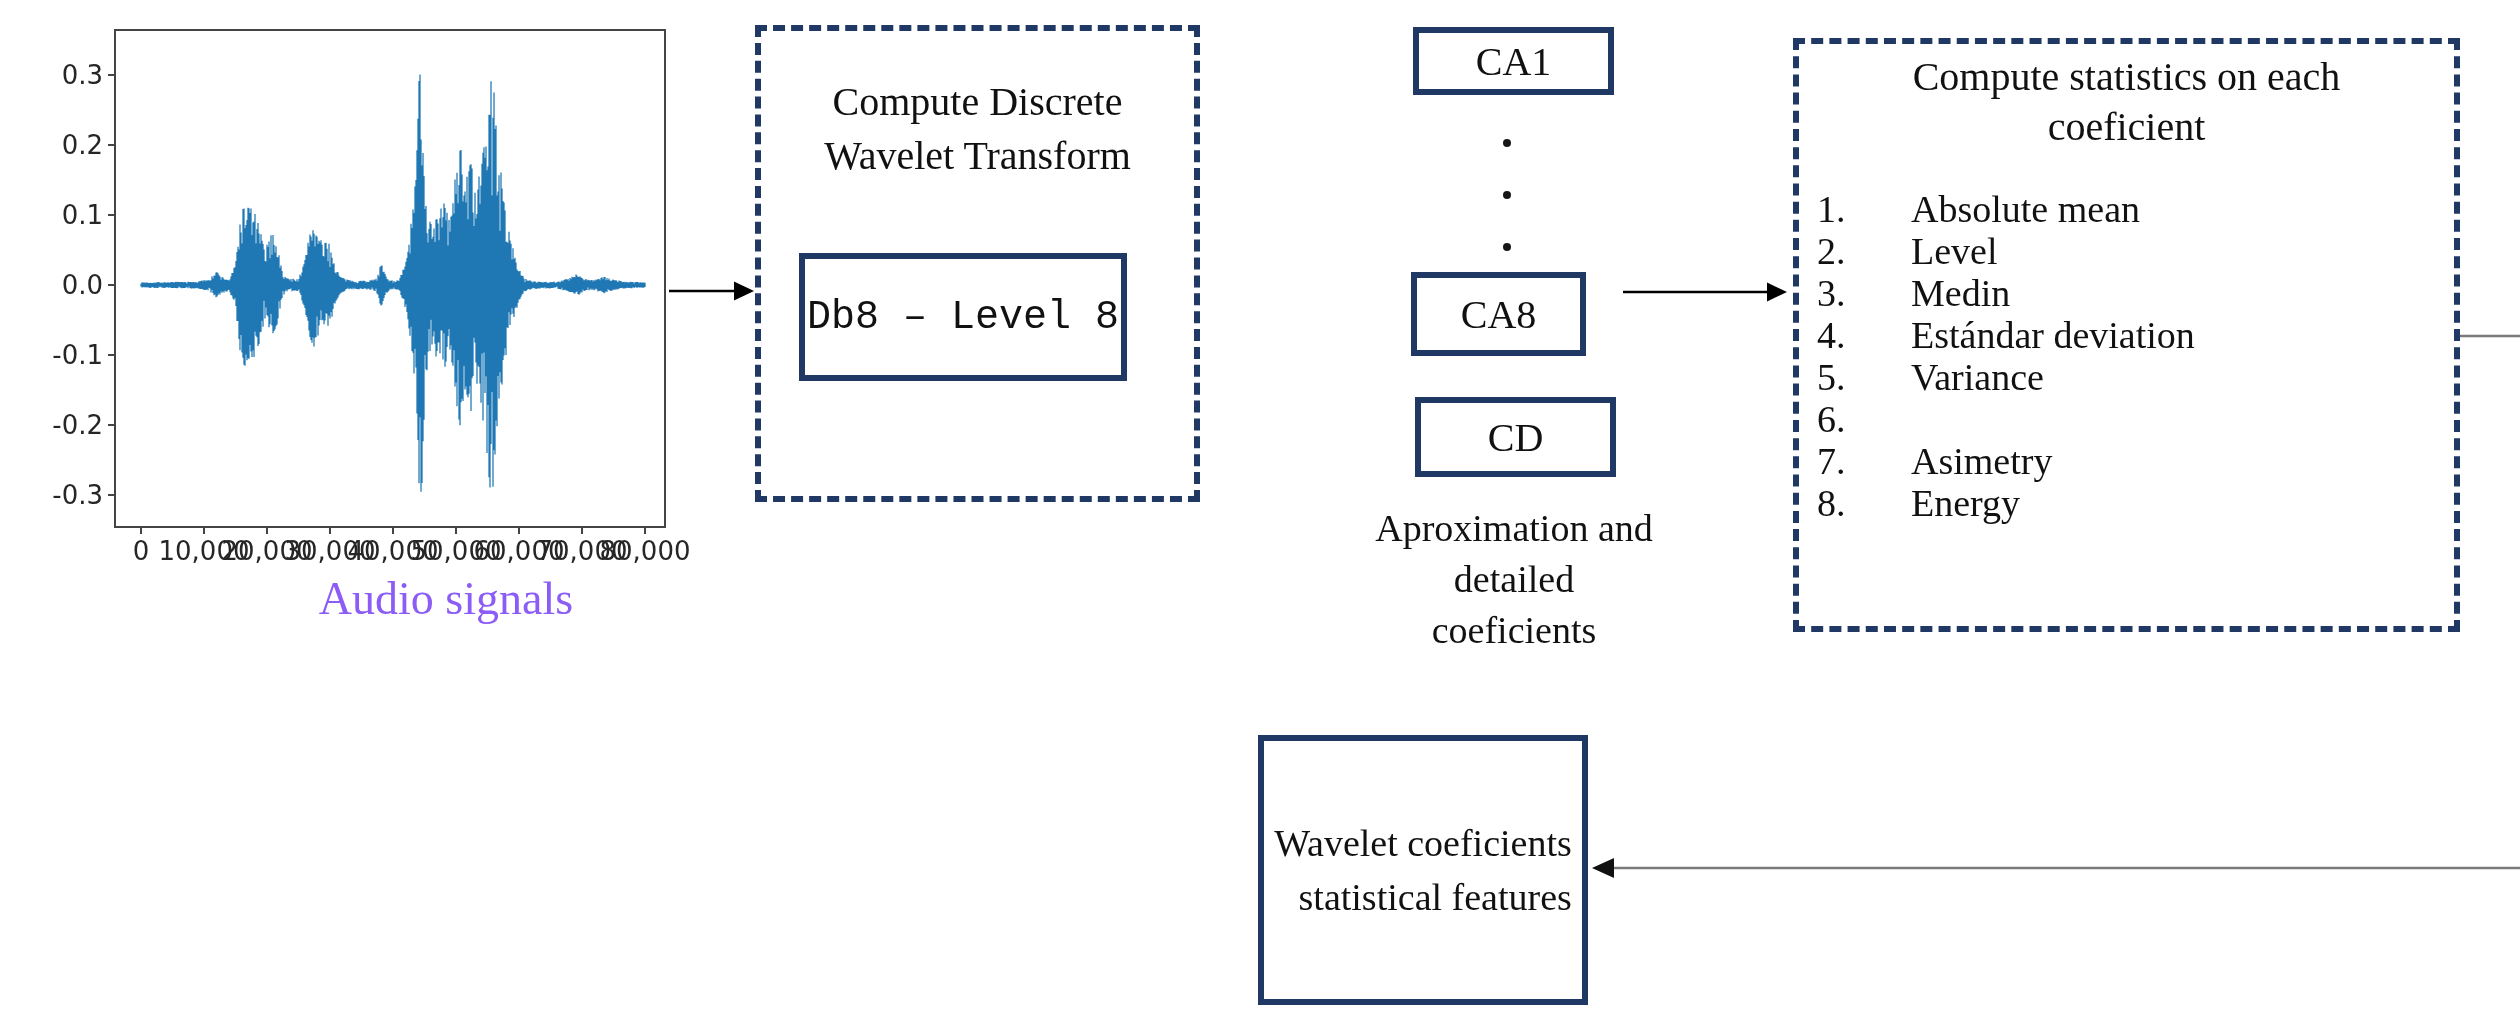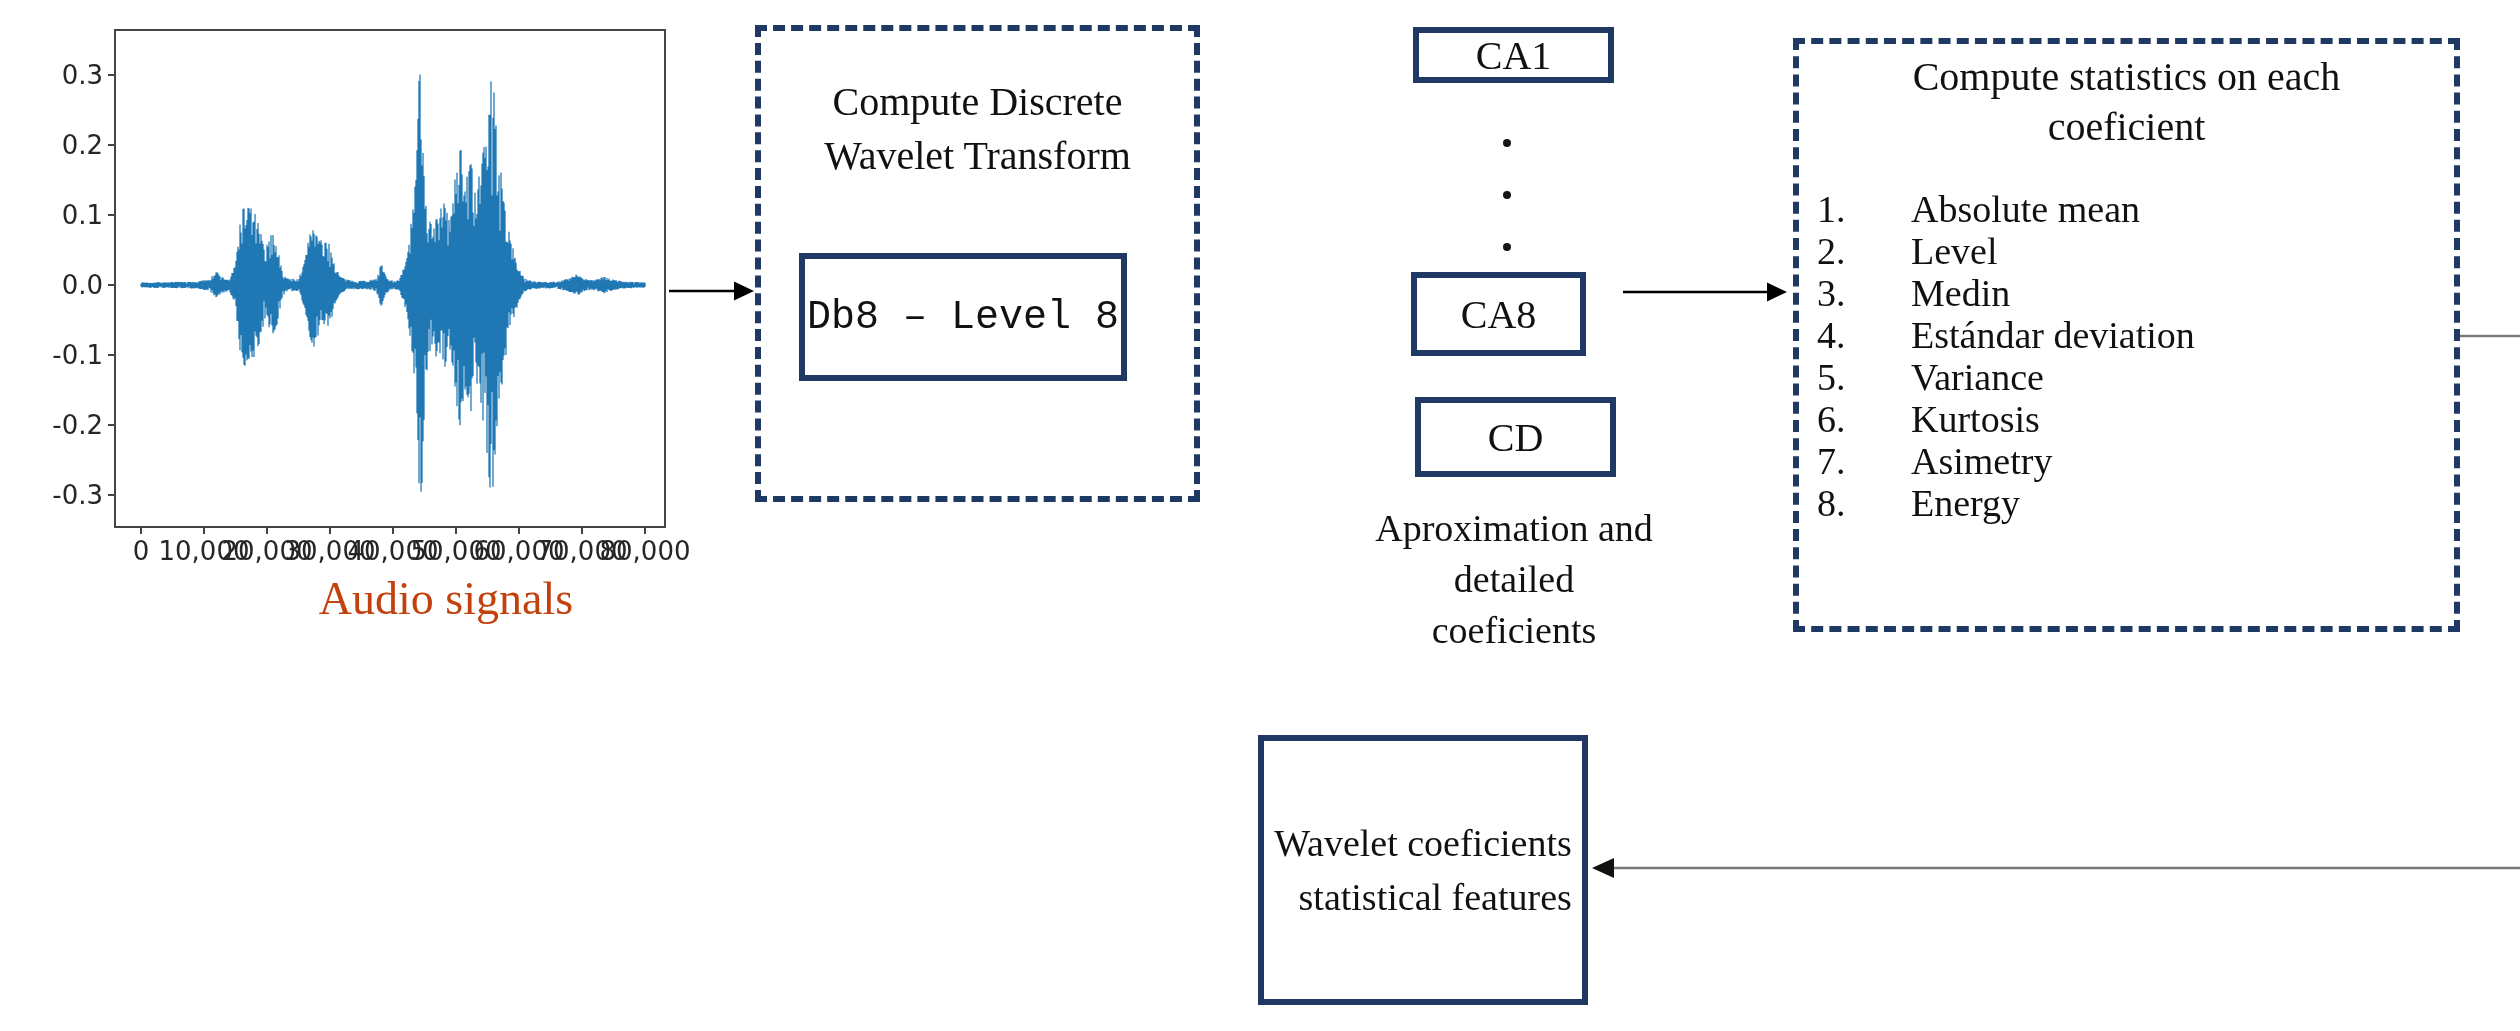--- a/index.html
+++ b/index.html
@@ -4,34 +4,34 @@
 <style>
   html,body{margin:0;padding:0;background:#ffffff;width:2520px;height:1031px;overflow:hidden;}
   #canvas{position:relative;width:2520px;height:1031px;background:#fff;
           font-family:"Liberation Serif", serif;color:#111;margin-left:48px;}
   #overlay{position:absolute;left:0;top:0;width:2520px;height:1031px;}
 
   .abs{position:absolute;box-sizing:border-box;}
 
   
   .plot-caption{left:140px;top:572px;width:516px;text-align:center;
-                font-size:46px;color:#c2410c;}
+                font-size:46px;color:#8b5cf6;}
 
   
   .dwt-box{left:707px;top:25px;width:445px;height:477px;border:6px dashed #1f3864;}
   .dwt-title{position:absolute;left:0;right:0;top:44px;text-align:center;
              font-size:40px;line-height:54px;}
   .db8-box{position:absolute;left:38px;top:222px;width:316px;height:116px;
            border:6px solid #1f3864;display:flex;align-items:center;justify-content:center;
            font-size:40px;font-family:Liberation Mono, monospace;}
 
   
   .cbox{border:6px solid #1f3864;display:flex;align-items:center;justify-content:center;
         font-size:40px;background:#fff;}
-  .ca1{left:1365px;top:27px;width:201px;height:56px;}
+  .ca1{left:1365px;top:27px;width:201px;height:68px;}
   .ca8{left:1363px;top:272px;width:175px;height:84px;}
   .cd {left:1367px;top:397px;width:201px;height:80px;}
   .vdot{left:1455px;width:8px;height:8px;border-radius:50%;background:#161616;}
   .coef-caption{left:1286px;top:503px;width:360px;text-align:center;
                 font-size:38px;line-height:51px;}
 
   
   .stats-box{left:1745px;top:38px;width:667px;height:594px;border:6px dashed #1f3864;}
   .stats-title{position:absolute;left:0;right:0;top:8px;text-align:center;
                font-size:40px;line-height:50px;}
@@ -155,21 +155,20 @@
         <div class="stat-row">
           <span class="stat-num">4.</span>
           <span class="stat-label">Estándar deviation</span>
         </div>
         <div class="stat-row">
           <span class="stat-num">5.</span>
           <span class="stat-label">Variance</span>
         </div>
         <div class="stat-row">
           <span class="stat-num">6.</span>
-          <span class="stat-label">Kurtosis</span>
         </div>
         <div class="stat-row">
           <span class="stat-num">7.</span>
           <span class="stat-label">Asimetry</span>
         </div>
         <div class="stat-row">
           <span class="stat-num">8.</span>
           <span class="stat-label">Energy</span>
         </div>
       </div>

